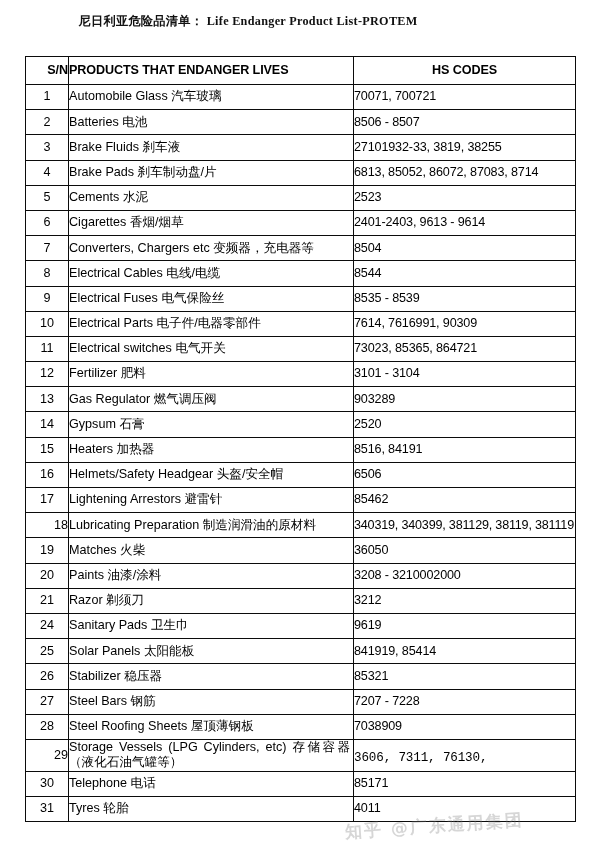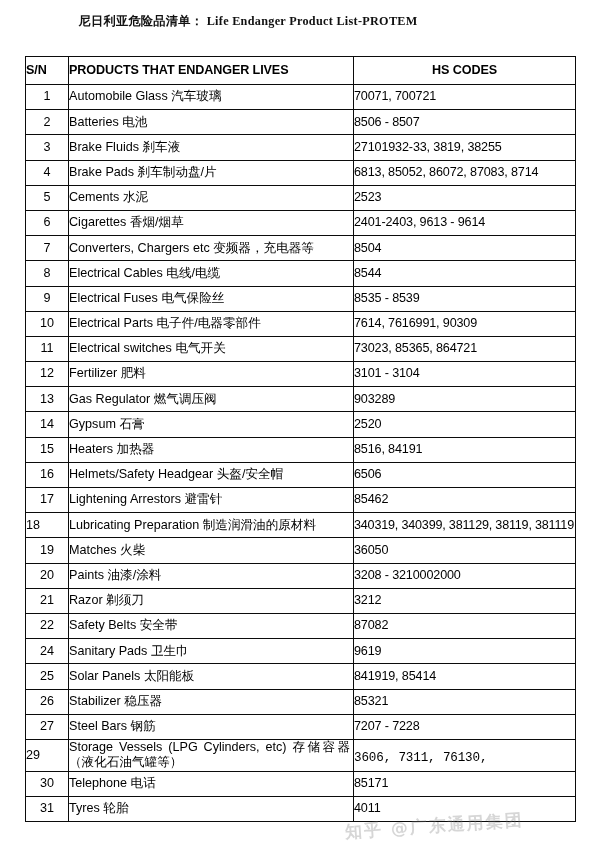--- a/index.html
+++ b/index.html
@@ -56,21 +56,21 @@
   col.c-prod { width: 285px; }
   col.c-hs { width: 222px; }
 
   
   thead th {
     font-weight: bold;
     font-size: 12.7px;
     height: 27px;
     letter-spacing: -0.1px;
   }
-  th.h-sn { text-align: left; }
+  th.h-sn { text-align: right; }
   th.h-prod { text-align: left; padding-left: 6px; }
   th.h-hs { text-align: center; }
 
   td.sn {
     text-align: center;
     font-size: 12.4px;
   }
   td.prod {
     text-align: left;
     padding-left: 6px;
@@ -95,21 +95,21 @@
   td.hs.wrap {
     white-space: normal;
     letter-spacing: -0.2px;
   }
 
   tr.r-normal td { height: 24.2px; }
   tr.r-tall td { height: 24.2px; }
 
   
   td.grp-num {
-    text-align: left;
+    text-align: right;
     vertical-align: bottom;
     padding-bottom: 2px;
   }
 
   #watermark {
     position: absolute;
     left: 345px;
     top: 812px;
     width: 250px;
     height: 30px;
@@ -264,25 +264,20 @@
         <td class="prod">Paints  油漆/涂料</td>
         <td class="hs">3208 - 3210002000</td>
       </tr>
 
       <tr class="r-normal">
         <td class="sn">21</td>
         <td class="prod">Razor  剃须刀</td>
         <td class="hs">3212</td>
       </tr>
 
-      <tr class="r-normal">
-        <td class="sn">22</td>
-        <td class="prod">Safety Belts  安全带</td>
-        <td class="hs">87082</td>
-      </tr>
 
 
       <tr class="r-normal">
         <td class="sn">24</td>
         <td class="prod">Sanitary Pads  卫生巾</td>
         <td class="hs">9619</td>
       </tr>
 
       <tr class="r-normal">
         <td class="sn">25</td>
@@ -295,20 +290,25 @@
         <td class="prod">Stabilizer  稳压器</td>
         <td class="hs">85321</td>
       </tr>
 
       <tr class="r-normal">
         <td class="sn">27</td>
         <td class="prod">Steel Bars  钢筋</td>
         <td class="hs">7207 - 7228</td>
       </tr>
 
+      <tr class="r-normal">
+        <td class="sn">28</td>
+        <td class="prod">Steel Roofing Sheets  屋顶薄钢板</td>
+        <td class="hs">7038909</td>
+      </tr>
 
       <tr class="r-tall">
         <td class="sn grp-num">29</td>
         <td class="prod wrap">Storage  Vessels (LPG Cylinders, etc)  存储容器（液化石油气罐等）</td>
         <td class="hs" style="vertical-align:bottom; padding-bottom:4px;font-family:Liberation Mono, monospace;">3606, 7311, 76130,</td>
       </tr>
 
       <tr class="r-normal">
         <td class="sn">30</td>
         <td class="prod">Telephone  电话</td>

